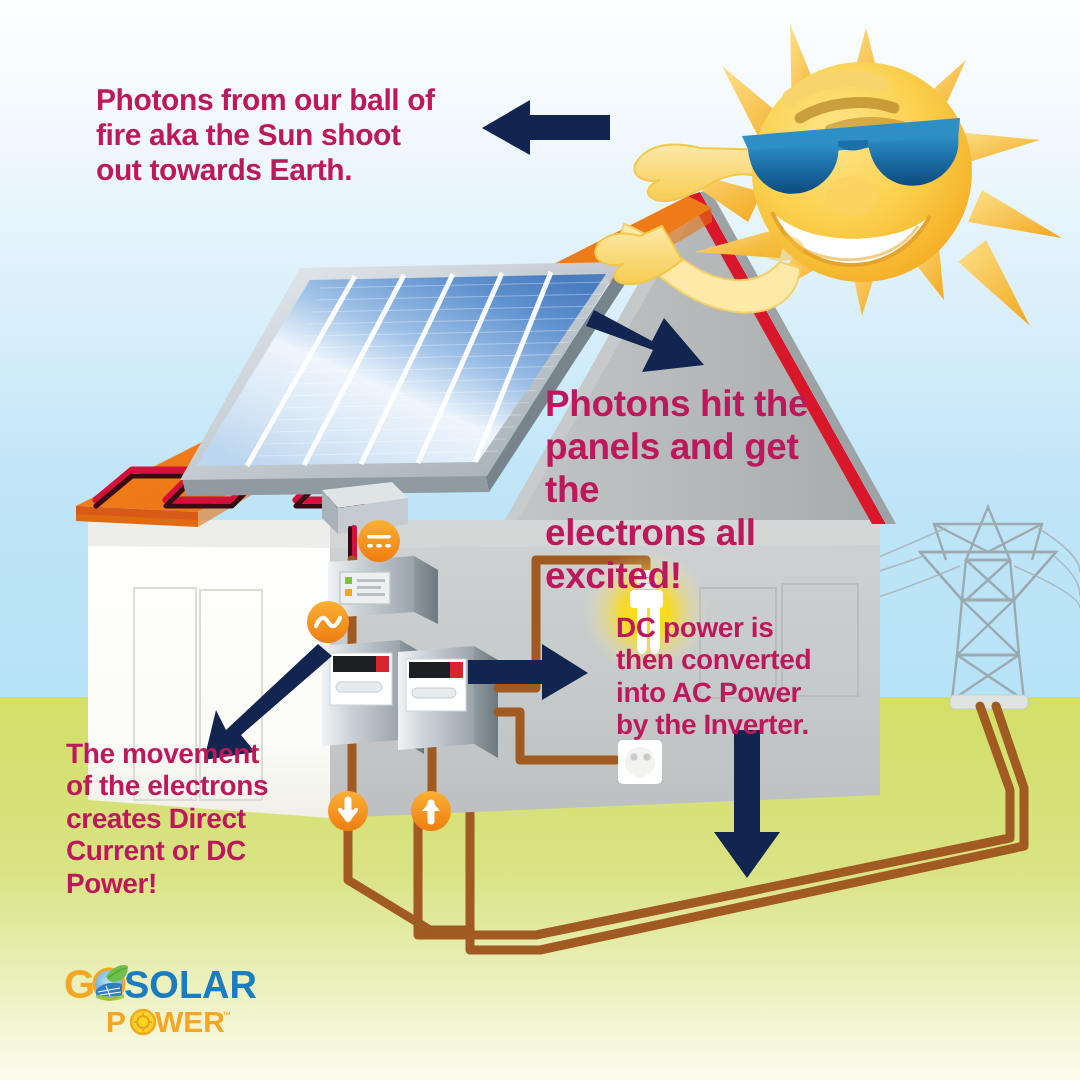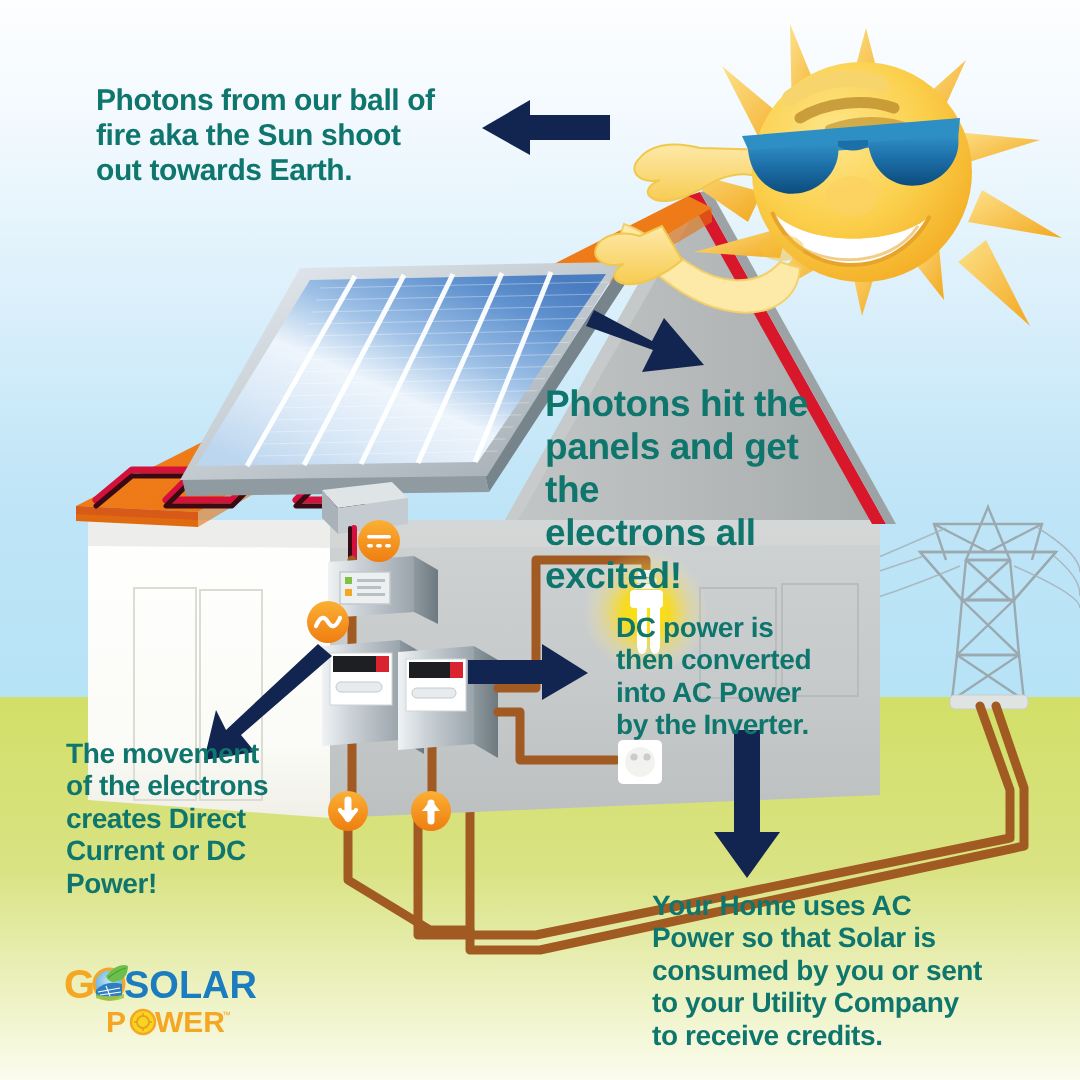--- a/index.html
+++ b/index.html
@@ -5,21 +5,21 @@
   html,body{margin:0;padding:0;}
   body{
     width:1080px;height:1080px;overflow:hidden;
     font-family:"Liberation Sans", sans-serif;
     background:#ffffff;
   }
   #stage{position:relative;width:1080px;height:1080px;overflow:hidden;}
   #scene{position:absolute;inset:0;width:1080px;height:1080px;}
   .callout{
     position:absolute;
-    color:#0f766e;
+    color:#be185d;
     font-weight:bold;
     font-family:"Liberation Sans", sans-serif;
     line-height:1.16;
     letter-spacing:-0.4px;
     white-space:pre-line;
     text-rendering:geometricPrecision;
   }
   #c1{left:96px;  top:84px;  font-size:30px; width:400px;}
   #c2{left:545px; top:383px; font-size:37px; width:310px;}
   #c3{left:616px; top:612px; font-size:28px; width:250px;}
@@ -399,25 +399,20 @@
 electrons all excited!</div>
   <div class="callout" id="c4">The movement
 of the electrons
 creates Direct
 Current or DC
 Power!</div>
   <div class="callout" id="c3">DC power is
 then converted
 into AC Power
 by the Inverter.</div>
-  <div class="callout" id="c5">Your Home uses AC
-Power so that Solar is
-consumed by you or sent
-to your Utility Company
-to receive credits.</div>
 
   <svg id="logo" viewBox="0 0 200 80">
     <defs>
       <linearGradient id="lgOrange" x1="0" y1="0" x2="0" y2="1">
         <stop offset="0" stop-color="#f9b233"></stop>
         <stop offset="1" stop-color="#ef8f1c"></stop>
       </linearGradient>
       <radialGradient id="lgBadge" cx="0.5" cy="0.4" r="0.6">
         <stop offset="0" stop-color="#bfe3f7"></stop>
         <stop offset="1" stop-color="#5fa8d8"></stop>

